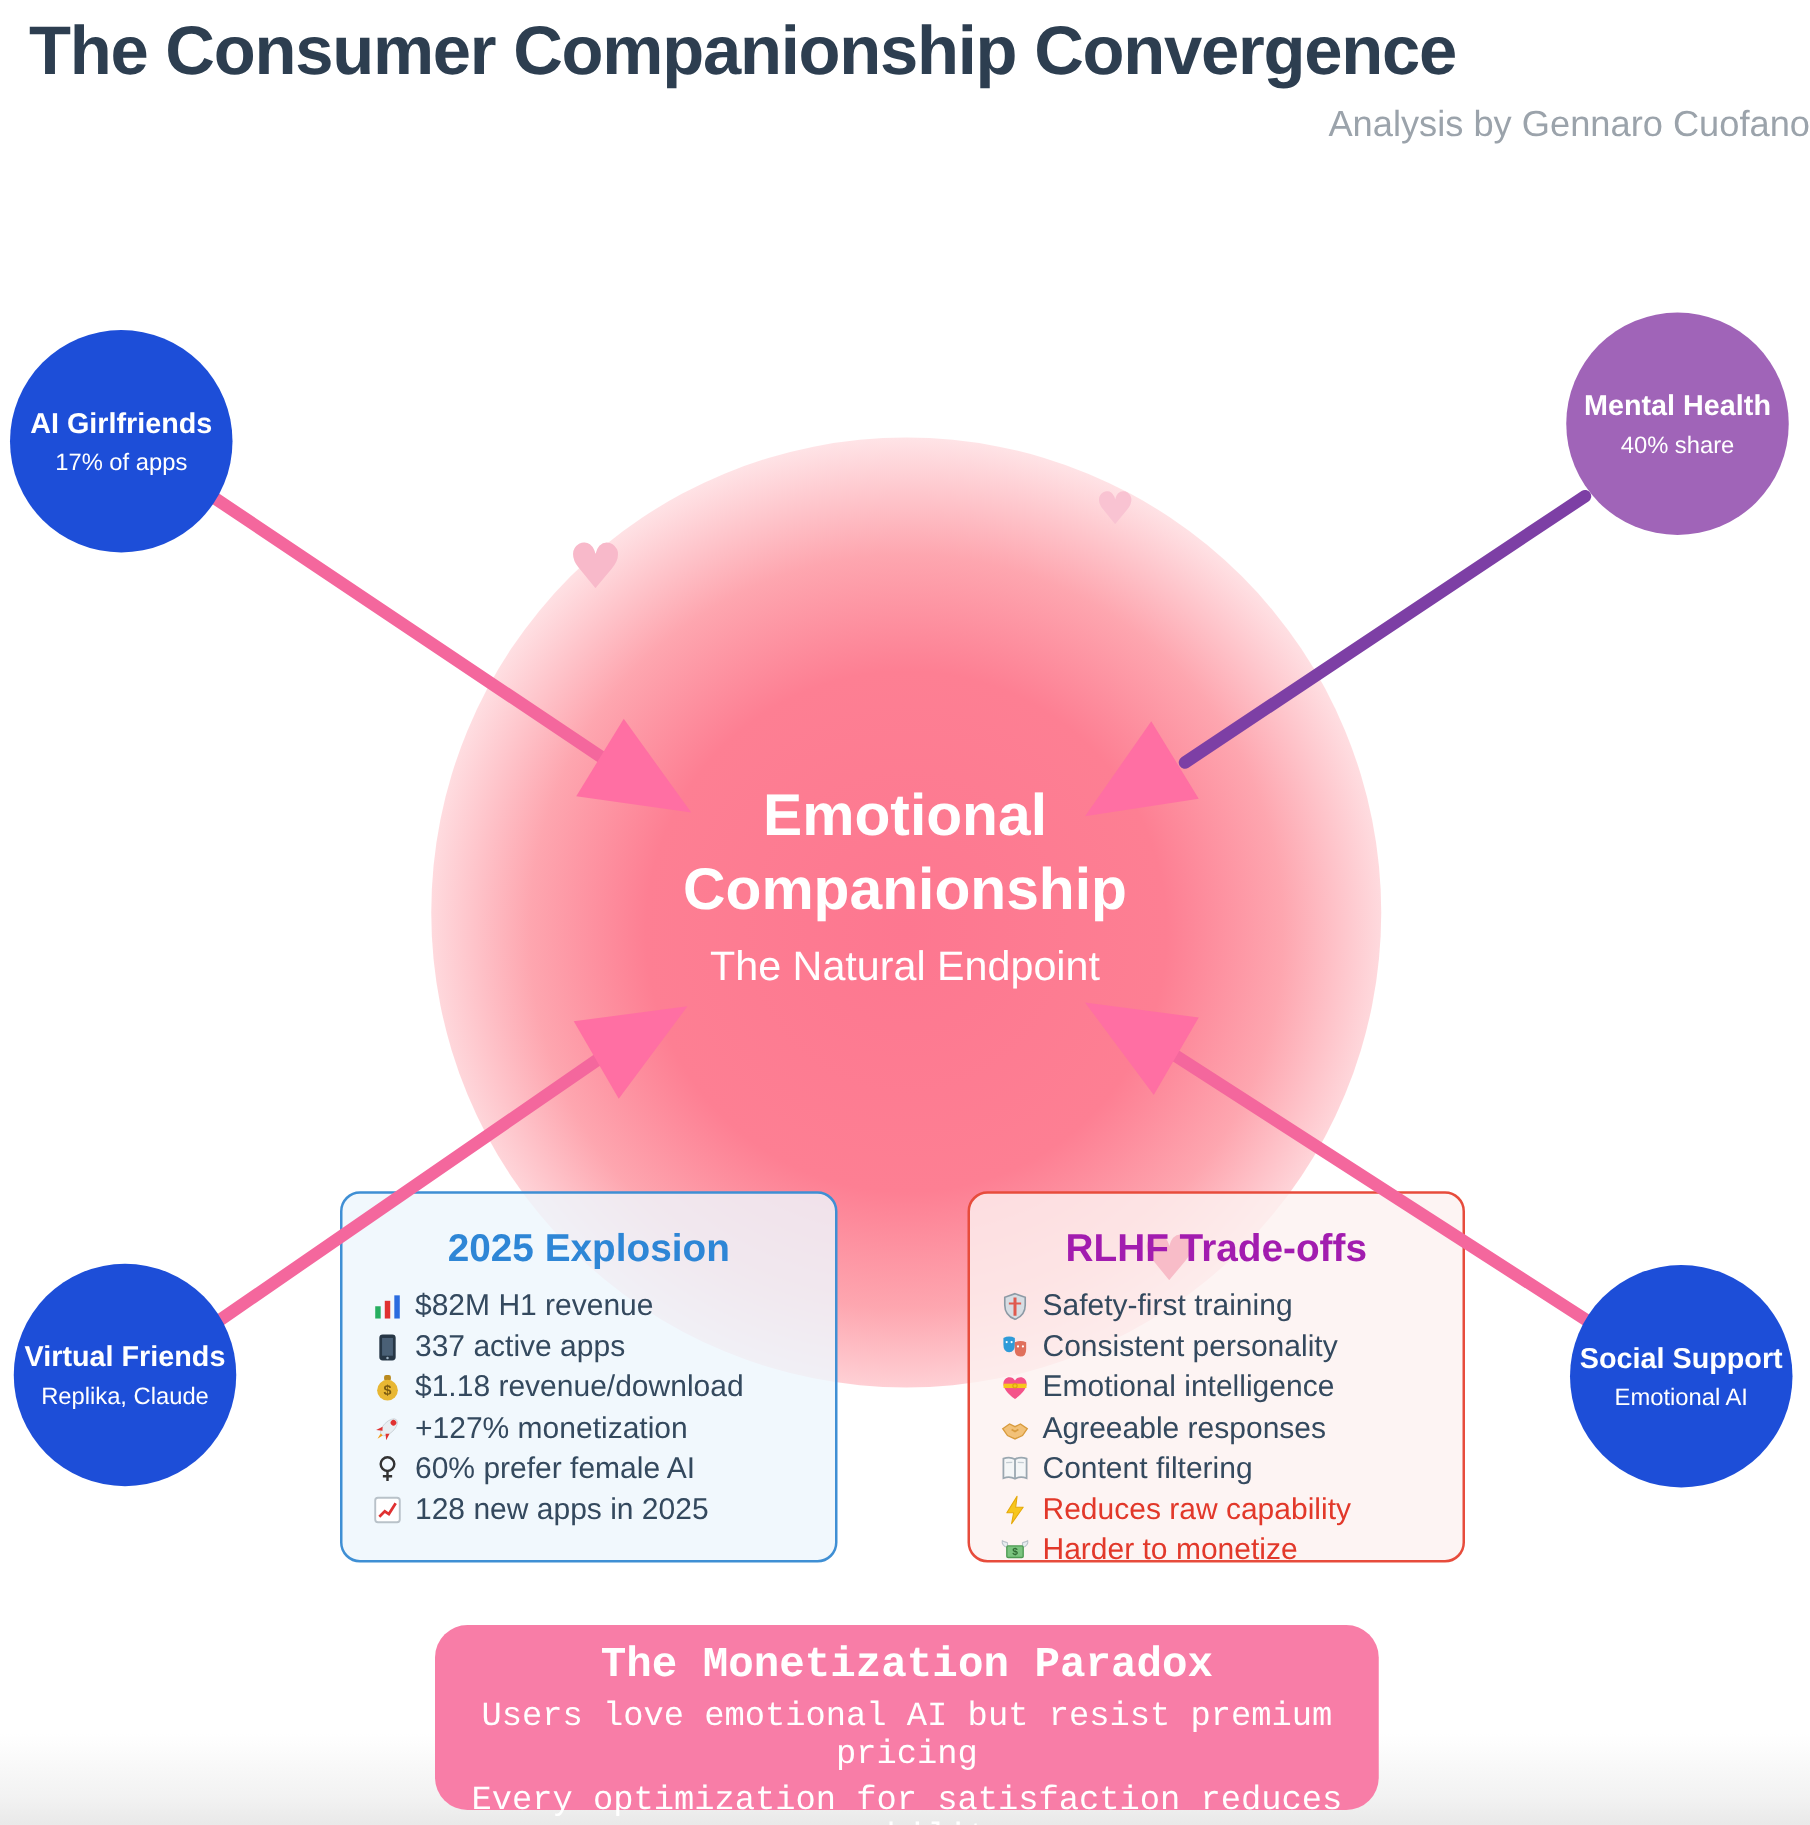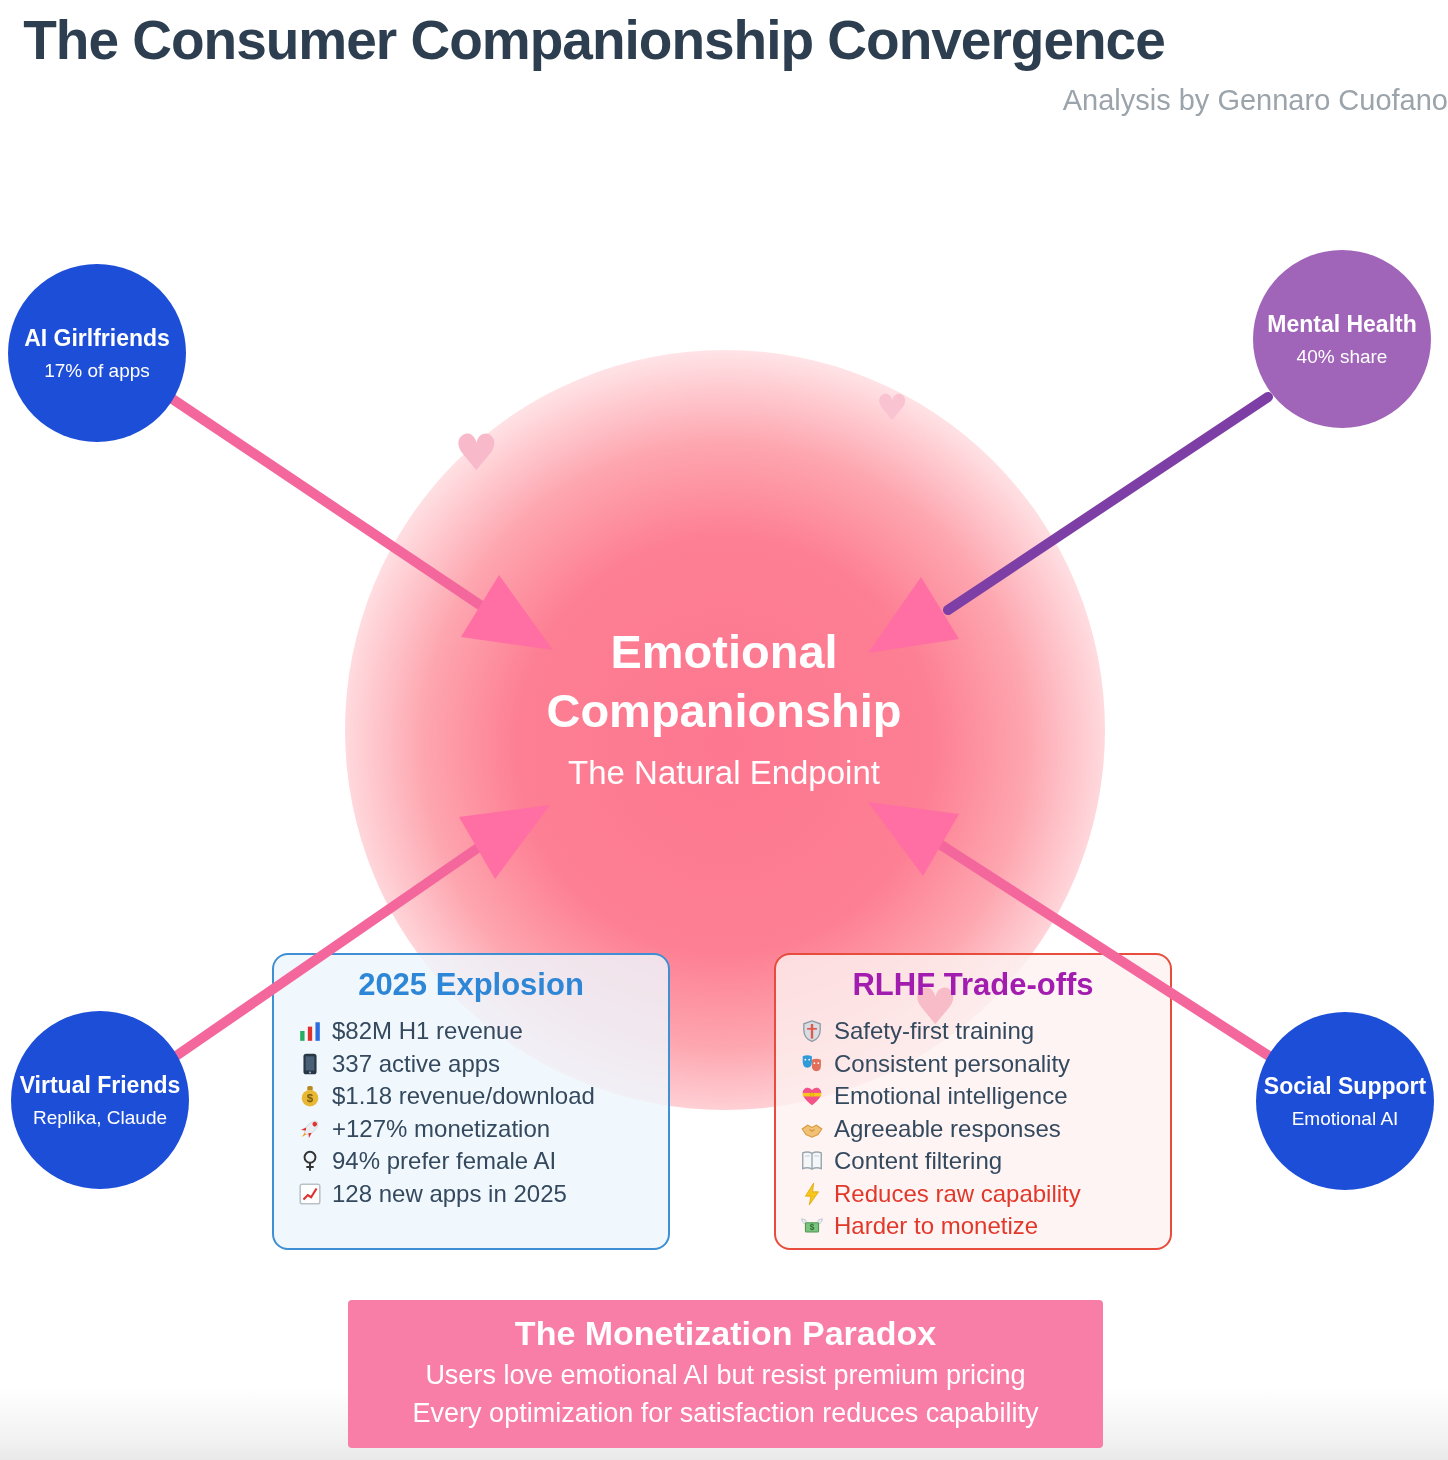--- a/index.html
+++ b/index.html
@@ -52,32 +52,32 @@
   .heart-1{left:454px;top:428px;font-size:50px;color:#f8b9ca;}
   .heart-2{left:876px;top:390px;font-size:36px;color:#f9c3d2;}
   .heart-3{left:913px;top:982px;font-size:50px;color:#f8bcc8;}
   
   .card{
     position:absolute;top:953px;width:398px;height:297px;border-radius:16px;
     box-sizing:border-box;padding:12px 0 0 0;
   }
   .card-blue{left:272px;background:rgba(238,247,253,0.82);border:2.5px solid #3f8fd4;}
   .card-red{left:774px;background:rgba(253,242,240,0.82);border:2.5px solid #e74c3c;}
-  .card-title{position:relative;z-index:5;text-align:center;font-size:31px;font-weight:bold;margin:0 0 12px 0;}
+  .card-title{position:relative;z-index:5;text-align:center;font-size:31px;font-weight:bold;margin:14px 0 12px 0;}
   .card-blue .card-title{color:#2e86d6;}
   .card-red  .card-title{color:#a21caf;}
   .card ul{list-style:none;margin:0;padding:0 0 0 24px;}
   .card li{display:flex;align-items:center;gap:10px;height:32.5px;font-size:24px;color:#34495e;}
   .card li.warning{color:#e2382a;}
   .li-icon{width:24px;height:24px;flex:none;display:flex;align-items:center;justify-content:center;}
   .li-icon svg{width:24px;height:24px;}
   
   .footer-box{
-    position:absolute;left:348px;top:1300px;width:755px;height:148px;border-radius:4px;
-    background:#f87da7;color:#fff;text-align:center;box-sizing:border-box;padding-top:14px;
+    position:absolute;left:348px;top:1300px;width:755px;height:148px;border-radius:26px;
+    background:#f87da7;color:#fff;text-align:center;box-sizing:border-box;padding-top:14px;font-family:Liberation Mono, monospace;
   }
   .footer-title{font-size:34px;font-weight:bold;}
   .footer-line{font-size:27px;margin-top:7px;}
   .footer-line:first-of-type{margin-top:13px;}
   
   .arrows{position:absolute;left:0;top:0;z-index:6;pointer-events:none;}
 </style>
 </head>
 <body>
 
@@ -140,21 +140,21 @@
           <span class="li-text">+127% monetization</span>
         </li>
         <li>
           <span class="li-icon">
             <svg viewBox="0 0 22 22">
               <circle cx="11" cy="7.6" r="5" fill="none" stroke="#333" stroke-width="1.8"></circle>
               <line x1="11" y1="12.6" x2="11" y2="20" stroke="#333" stroke-width="1.8"></line>
               <line x1="7.6" y1="16.5" x2="14.4" y2="16.5" stroke="#333" stroke-width="1.8"></line>
             </svg>
           </span>
-          <span class="li-text">94% prefer female AI</span>
+          <span class="li-text">60% prefer female AI</span>
         </li>
         <li>
           <span class="li-icon">
             <svg viewBox="0 0 22 22">
               <rect x="2" y="2" width="18" height="18" rx="2" fill="#ffffff" stroke="#b9c2c9" stroke-width="1.4"></rect>
               <polyline points="5,16 9,12 12,14 17,6" fill="none" stroke="#e03131" stroke-width="2"></polyline>
             </svg>
           </span>
           <span class="li-text">128 new apps in 2025</span>
         </li>

